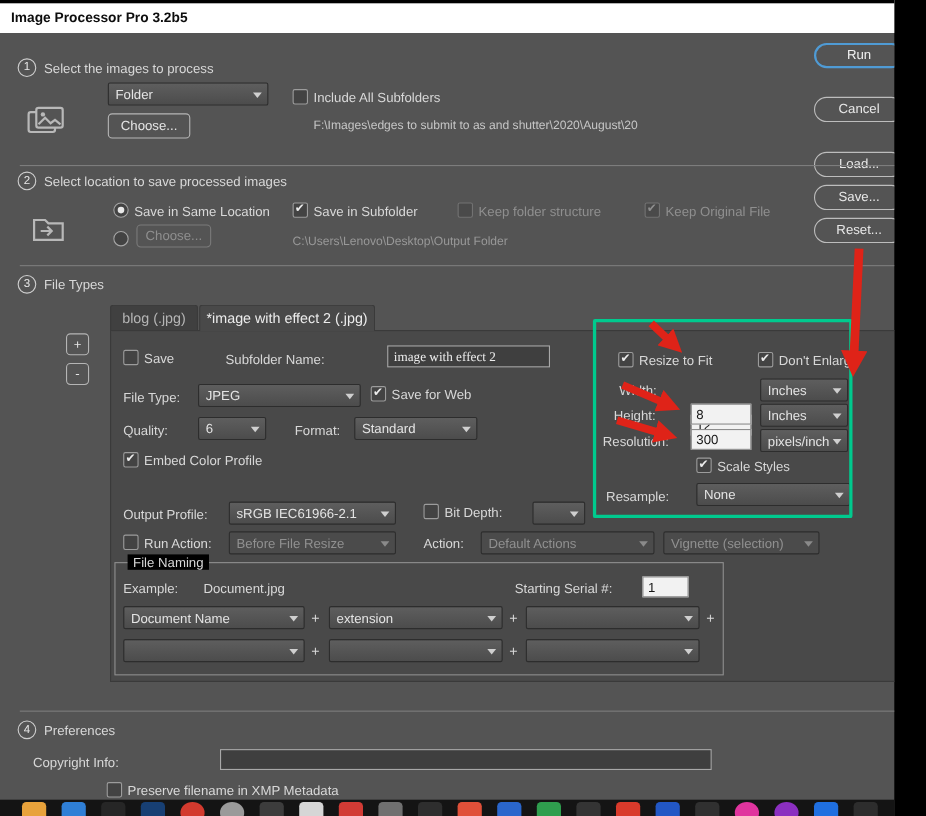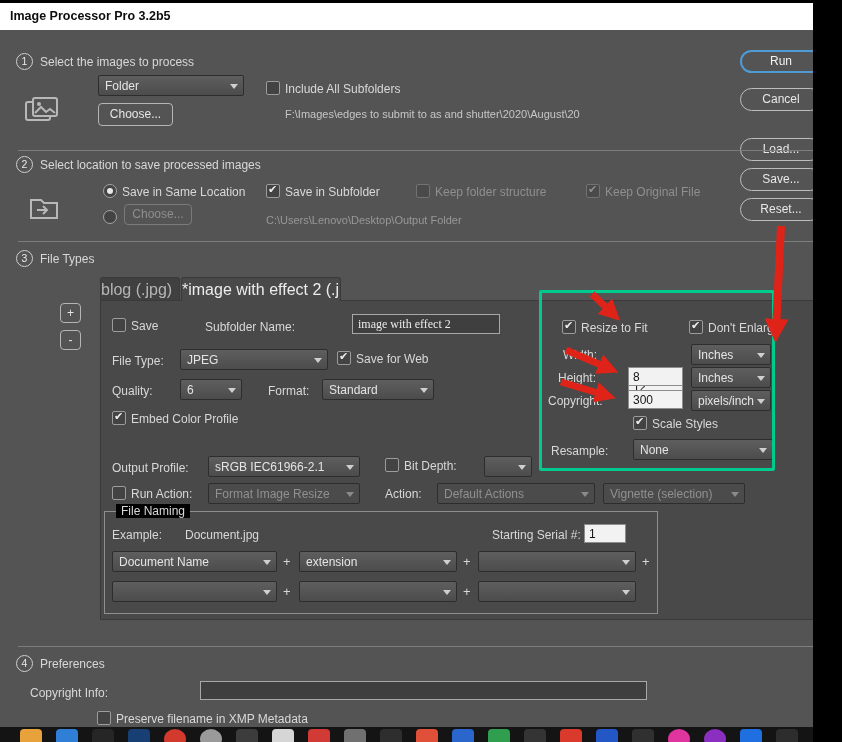--- a/index.html
+++ b/index.html
@@ -22,21 +22,21 @@
   .chk{position:absolute;width:14px;height:14px;background:#434343;border:1px solid #9c9c9c;border-radius:2px}
   .chk.on::after{content:"\2714";position:absolute;left:1px;top:-2px;font-size:11px;color:#ededed}
   .chk.dis{border-color:#727272;background:#4a4a4a}
   .chk.dis.on::after{color:#8f8f8f}
   .radio{position:absolute;width:14px;height:14px;border:1px solid #a5a5a5;border-radius:50%;background:#434343}
   .radio.on::after{content:"";position:absolute;left:3px;top:3px;width:6px;height:6px;border-radius:50%;background:#e8e8e8}
   .pill{position:absolute;width:82px;height:23px;border:1px solid #bdbdbd;border-radius:12px;background:#545454;color:#e8e8e8;font-size:12px;text-align:center;line-height:21px;cursor:default}
   .pill.run{border:2px solid var(--run_accent,#4f9bd5);line-height:19px;color:#f2f2f2}
   .btn{position:absolute;border:1px solid #b5b5b5;border-radius:4px;background:#545454;color:#e6e6e6;font-size:12px;text-align:center}
   .btn.dis{border-color:#7a7a7a;color:#8f8f8f}
-  .tab{position:absolute;top:277px;height:23px;font-size:16px;line-height:23px;border:1px solid #3a3a3a;border-bottom:none;border-radius:3px 3px 0 0;white-space:nowrap;overflow:hidden}
+  .tab{position:absolute;top:277px;height:23px;font-size:13px;text-align:center;line-height:23px;border:1px solid #3a3a3a;border-bottom:none;border-radius:3px 3px 0 0;white-space:nowrap;overflow:hidden}
   .tab.inactive{background:#404040;color:#b5b5b5}
   .tab.active{background:#494949;color:#ececec;height:24px;z-index:2}
   .panel{position:absolute;left:100px;top:300px;width:726px;height:320px;background:#494949;border:1px solid #3a3a3a}
   .fieldset{position:absolute;border:1px solid #8f8f8f}
   .legend{position:absolute;background:#000000;padding:0 5px;color:#d8d8d8;font-size:12px}
   .hl{position:absolute;border:3px solid var(--highlight,#00ca8e);border-radius:2px;pointer-events:none;z-index:5}
   .arrows{position:absolute;left:0;top:0;pointer-events:none;z-index:6}
   .arrows line{stroke:var(--arrow,#df2318)}
   .arrows .ah{fill:var(--arrow,#df2318)}
   .taskbar{position:absolute;left:0;top:727px;width:842px;height:15px;background:#141414;overflow:hidden;display:flex;gap:14px;padding:2px 0 0 20px;z-index:7}
@@ -45,21 +45,21 @@
 </style>
 </head>
 <body>
 
 <div id="app">
 
   <div class="titlebar">
     <div class="title">Image Processor Pro 3.2b5</div>
   </div>
 
-  <div class="pill run" style="left:740px;top:50px">Run</div>
+  <div class="pill run" style="left:740px;top:39px">Run</div>
   <div class="pill" style="left:740px;top:88px">Cancel</div>
   <div class="pill" style="left:740px;top:138px">Load...</div>
   <div class="pill" style="left:740px;top:168px">Save...</div>
   <div class="pill" style="left:740px;top:198px">Reset...</div>
 
   <div class="num" style="left:16px;top:53px">1</div>
   <div class="lbl" style="left:40px;top:55px">Select the images to process</div>
   <svg class="icon-gray" style="left:24px;top:96px" width="38" height="30" viewBox="0 0 38 30">
     <rect x="2" y="6" width="24" height="18" rx="2" fill="none" stroke="#b8b8b8" stroke-width="2"></rect>
     <rect x="9" y="2" width="24" height="18" rx="2" fill="#545454" stroke="#b8b8b8" stroke-width="2"></rect>
@@ -144,21 +144,21 @@
   <div class="dd" style="left:691px;top:344px;width:80px">
     <span>Inches</span>
     <span class="chev"></span>
   </div>
   <span class="lbl" style="left:558px;top:371px">Height:</span>
   <input type="text" class="numin" style="left: 628px; top: 367px; width: 55px; height: 19px;" value="8">
   <div class="dd" style="left:691px;top:367px;width:80px">
     <span>Inches</span>
     <span class="chev"></span>
   </div>
-  <span class="lbl" style="left:548px;top:394px">Copyright:</span>
+  <span class="lbl" style="left:548px;top:394px">Resolution:</span>
   <input type="text" class="numin" style="left: 628px; top: 390px; width: 55px; height: 19px;" value="300">
   <div class="dd" style="left:691px;top:390px;width:80px">
     <span>pixels/inch</span>
     <span class="chev"></span>
   </div>
   <span class="chk on" style="left:633px;top:416px"></span>
   <span class="lbl" style="left:652px;top:417px">Scale Styles</span>
   <span class="lbl" style="left:551px;top:444px">Resample:</span>
   <div class="dd" style="left:633px;top:439px;width:140px">
     <span>None</span>
@@ -174,38 +174,38 @@
   <span class="chk" style="left:385px;top:458px"></span>
   <span class="lbl" style="left:404px;top:459px">Bit Depth:</span>
   <div class="dd" style="left:484px;top:456px;width:48px">
     <span></span>
     <span class="chev"></span>
   </div>
 
   <span class="chk" style="left:112px;top:486px"></span>
   <span class="lbl" style="left:131px;top:487px">Run Action:</span>
   <div class="dd disabled" style="left:208px;top:483px;width:152px">
-    <span>Format Image Resize</span>
+    <span>Before File Resize</span>
     <span class="chev"></span>
   </div>
   <span class="lbl" style="left:385px;top:487px">Action:</span>
   <div class="dd disabled" style="left:603px;top:483px;width:142px">
     <span>Vignette (selection)</span>
     <span class="chev"></span>
   </div>
   <div class="dd disabled" style="left:437px;top:483px;width:158px">
     <span>Default Actions</span>
     <span class="chev"></span>
   </div>
 
   <div class="fieldset" style="left:104px;top:511px;width:554px;height:103px"></div>
   <div class="legend" style="left:116px;top:504px">File Naming</div>
   <span class="lbl" style="left:112px;top:528px">Example:</span>
   <span class="lbl" style="left:185px;top:528px">Document.jpg</span>
-  <span class="lbl" style="left:492px;top:528px">Starting Serial #:</span>
+  <span class="lbl" style="left:468px;top:528px">Starting Serial #:</span>
   <input type="text" class="numin" style="left: 584px; top: 524px; width: 42px; height: 19px;" value="1">
 
   <div class="dd" style="left:112px;top:551px;width:165px">
     <span>Document Name</span>
     <span class="chev"></span>
   </div>
   <span class="lbl" style="left:283px;top:554px;font-size:13px">+</span>
   <div class="dd" style="left:299px;top:551px;width:158px">
     <span>extension</span>
     <span class="chev"></span>

